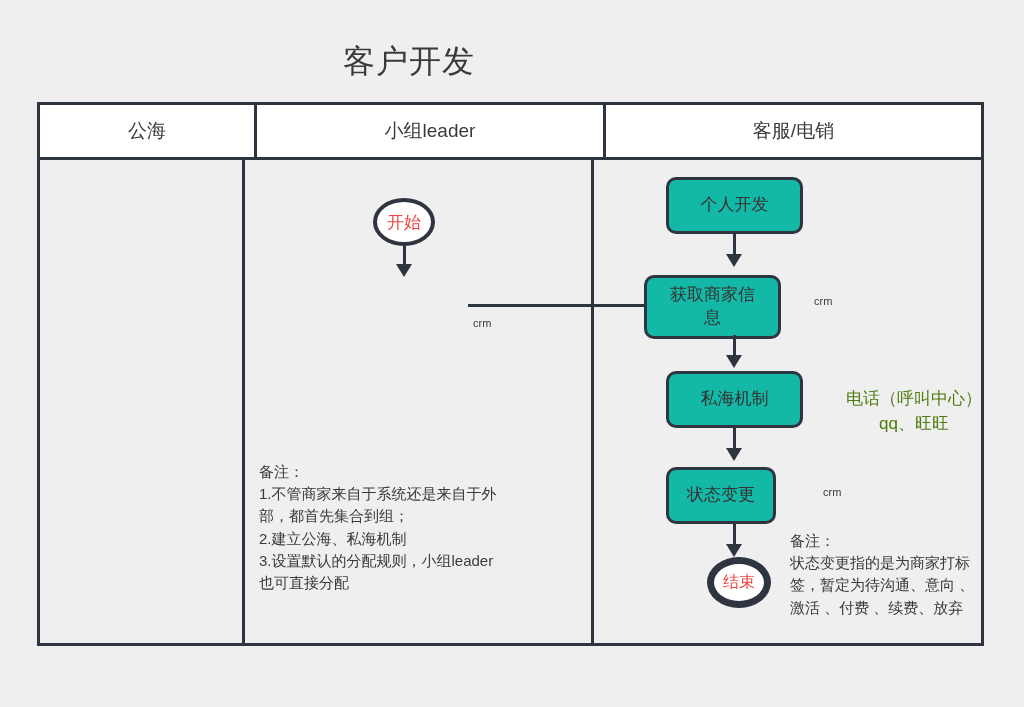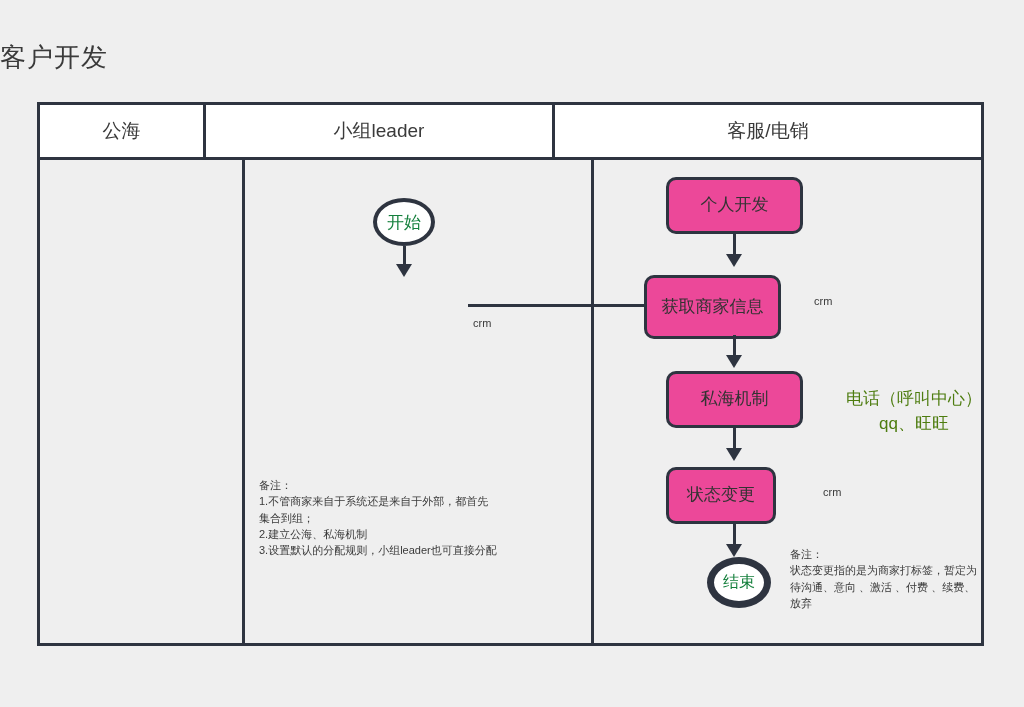--- a/index.html
+++ b/index.html
@@ -15,22 +15,22 @@
     color: #333333;
     overflow: hidden;
   }
 
   
   #diagram-title {
     position: absolute;
     left: 0;
     top: 40px;
     width: 818px;
-    text-align: left;
-    font-size: 26px;
+    text-align: center;
+    font-size: 32px;
     color: #3a3a3a;
     letter-spacing: 1px;
   }
 
   
   #swimlane-frame {
     position: absolute;
     left: 37px;
     top: 102px;
     width: 947px;
@@ -53,62 +53,62 @@
   }
   .lane-header {
     display: flex;
     align-items: center;
     justify-content: center;
     font-size: 19px;
     color: #3a3a3a;
     box-sizing: border-box;
     height: 100%;
   }
-  .lane-header.col0 { width: 166px; border-right: 3px solid #2e3440; }
+  .lane-header.col0 { width: 217px; border-right: 3px solid #2e3440; }
   .lane-header.col1 { width: 349px; border-right: 3px solid #2e3440; }
   .lane-header.col2 { flex: 1; }
 
   .lane-divider {
     position: absolute;
     top: 55px;
     bottom: 0;
     width: 3px;
     background: #2e3440;
   }
   #lane-divider-1 { left: 202px; }
   #lane-divider-2 { left: 551px; }
 
   
   .node-box {
     position: absolute;
-    background: #ec4899;
+    background: #14b8a6;
     border: 3px solid #2e3440;
     border-radius: 10px;
     box-sizing: border-box;
     display: flex;
     align-items: center;
     justify-content: center;
     text-align: center;
     font-size: 17px;
     color: #333333;
     line-height: 1.35;
-    padding: 0 8px;
+    padding: 0 16px;
   }
 
   .node-oval {
     position: absolute;
     background: #ffffff;
     border: 4px solid #2e3440;
     border-radius: 50%;
     box-sizing: border-box;
     display: flex;
     align-items: center;
     justify-content: center;
     font-size: 17px;
-    color: #15803d;
+    color: #ef4444;
     white-space: nowrap;
   }
   .node-oval.terminator-end {
     border-width: 7px;
     font-size: 16px;
   }
 
   
   .conn-line-v {
     position: absolute;
@@ -148,25 +148,24 @@
     position: absolute;
     font-size: 17px;
     color: #4d7c0f;
     text-align: center;
     line-height: 1.45;
   }
 
   
   .note-block {
     position: absolute;
-    font-size: 11px;
+    font-size: 15px;
     color: #3a3a3a;
     line-height: 1.48;
     white-space: pre-line;
-    margin-top: 16px;
   }
   #note-leader { left: 256px; top: 458px; width: 240px; }
   #note-service {
     left: 787px; top: 527px; width: 196px;
     overflow: hidden; height: 120px;
   }
 </style>
 </head>
 <body>
 

